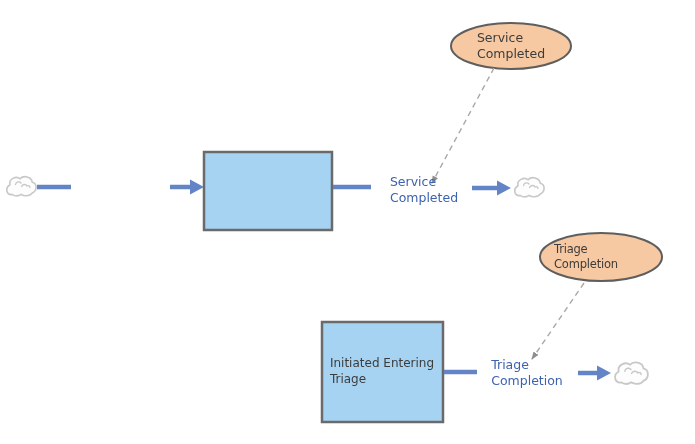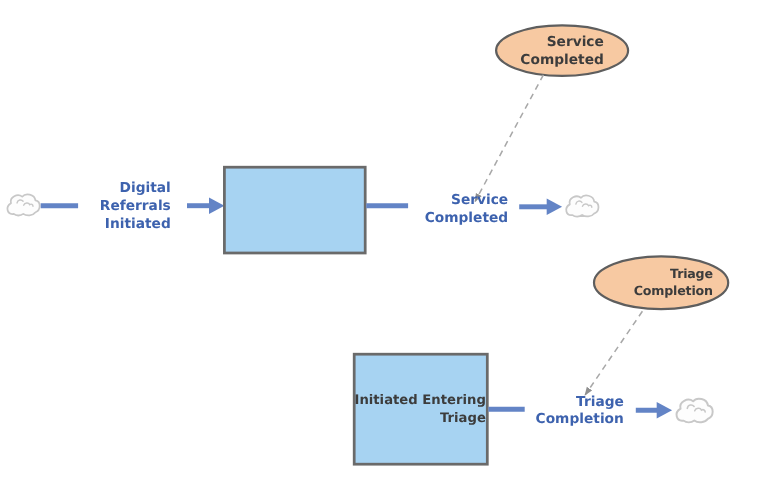--- a/index.html
+++ b/index.html
@@ -7,24 +7,24 @@
     position:relative;
     width:695px; height:444px;
     background:#ffffff;
     font-family:"DejaVu Sans", sans-serif;
     overflow:hidden;
   }
   .canvas svg { position:absolute; left:0; top:0; }
   .lbl {
     position:absolute;
     transform:translate(-50%,-50%);
-    text-align:right;
+    text-align:left;
     white-space:pre-line;
     line-height:1.3;
-    font-weight:700;
+    font-weight:400;
     pointer-events:none;
   }
   .lbl-blue { color:#3D62AE; font-size:12.5px; }
   .lbl-dark { color:#3C3C3C; font-size:12.5px; }
   .lbl-dark-sm { color:#3C3C3C; font-size:11.5px; letter-spacing:-0.2px; }
   .flow-line   { stroke:#6384C6; stroke-width:4.5; fill:none; }
   .flow-head   { fill:#6384C6; stroke:none; }
   .block       { fill:#A7D3F2; stroke:#6A6A6A; stroke-width:2.5; }
   .event-shape { fill:#F7C9A2; stroke:#5E5E5E; stroke-width:2; }
   .dash-link   { stroke:#A8A8A8; stroke-width:1.4; fill:none; stroke-dasharray:5.5 4.3; }
@@ -73,23 +73,20 @@
     <line class="flow-line" x1="444" y1="372" x2="477" y2="372"></line>
 
     <line class="flow-line" x1="578" y1="373" x2="598" y2="373"></line>
     <polygon class="flow-head" points="597,365.5 611,373 597,380.5"></polygon>
     <use href="#cloud" transform="translate(631,374) scale(1.12)"></use>
 
     <ellipse class="event-shape" cx="601" cy="257" rx="61" ry="24"></ellipse>
     <line class="dash-link" x1="584" y1="283" x2="532" y2="359" marker-end="url(#dashhead)"></line>
   </svg>
 
-  <div class="lbl lbl-blue" style="left:123px; top:187px;">Digital
-Referrals
-Initiated</div>
 
 
   <div class="lbl lbl-blue" style="left:424px; top:190px;">Service
 Completed</div>
 
   <div class="lbl lbl-dark" style="left:511px; top:46px;">Service
 Completed</div>
 
   <div class="lbl lbl-dark-sm" style="left:601px; top:257px;">Triage Completion</div>
 

